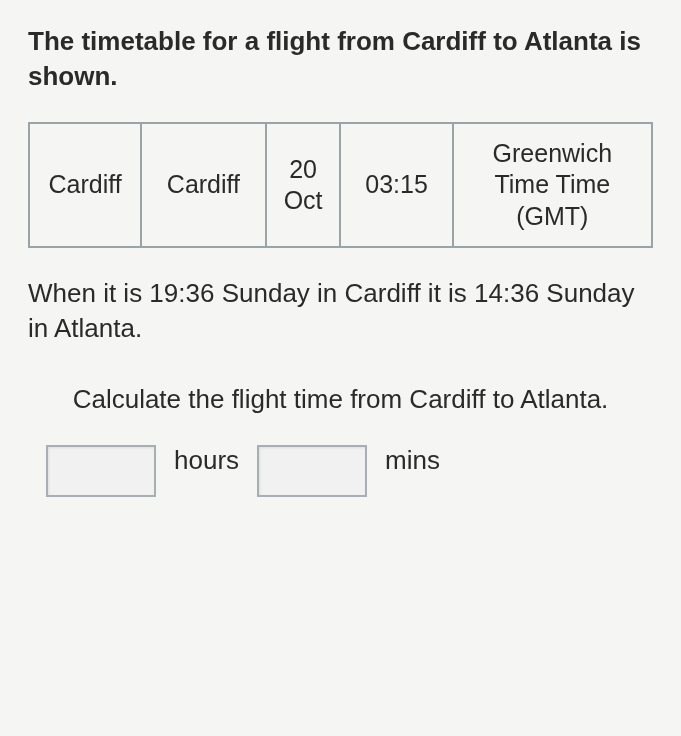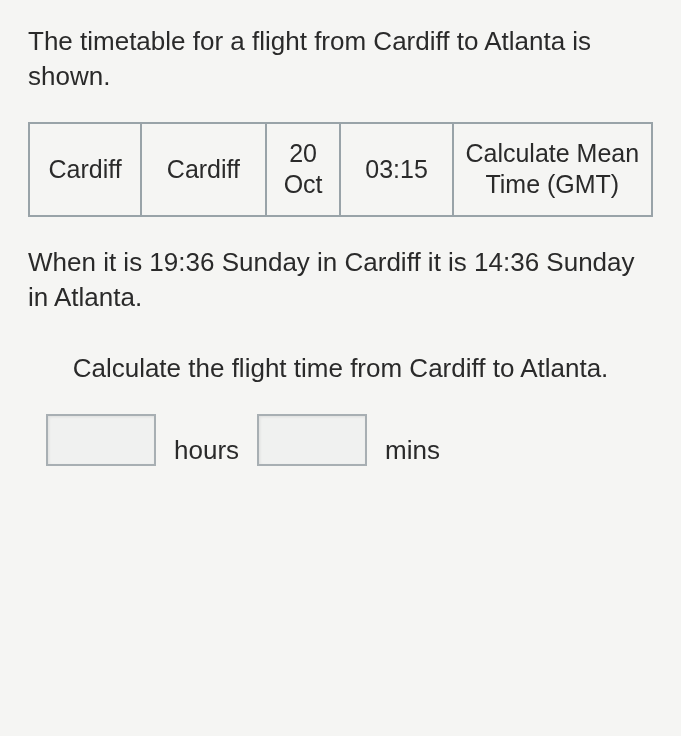--- a/index.html
+++ b/index.html
@@ -12,21 +12,21 @@
       background: #f5f5f3;
       width: 681px;
       height: 736px;
       padding: 24px 28px;
       color: #2a2a2a;
     }
     .intro {
       font-size: 26px;
       line-height: 1.35;
       margin-bottom: 28px;
-      font-weight: 400;
+      font-weight: 700;
     }
     table {
       border-collapse: collapse;
       width: 100%;
       margin-bottom: 28px;
     }
     td {
       border: 2px solid #99a3a8;
       padding: 14px 10px;
       text-align: center;
@@ -45,21 +45,21 @@
       margin-bottom: 36px;
     }
     .question {
       font-size: 26px;
       line-height: 1.35;
       margin-bottom: 28px;
       text-align: center;
     }
     .answer-row {
       display: flex;
-      align-items: flex-end;
+      align-items: flex-start;
       gap: 18px;
       padding-left: 18px;
     }
     .answer-box {
       width: 110px;
       height: 52px;
       border: 2px solid #a8afb3;
       background: #f0f1f0;
       box-shadow: inset 1px 1px 3px rgba(0,0,0,0.08);
     }
@@ -72,21 +72,21 @@
 
 <p class="intro">The timetable for a flight from Cardiff to Atlanta is shown.</p>
 
 <table>
   <tbody>
       <tr>
     <td class="col-event">Cardiff</td>
     <td class="col-city">Cardiff</td>
     <td class="col-date">20 Oct</td>
     <td class="col-time">03:15</td>
-    <td class="col-zone">Calculate Mean Time (GMT)</td>
+    <td class="col-zone">Greenwich Time Time (GMT)</td>
   </tr>
 </tbody>
   </table>
 
 <p class="note">When it is 19:36 Sunday in Cardiff it is 14:36 Sunday in Atlanta.</p>
 
 <p class="question">Calculate the flight time from Cardiff to Atlanta.</p>
 
 <div class="answer-row">
   <div class="answer-box"></div>

